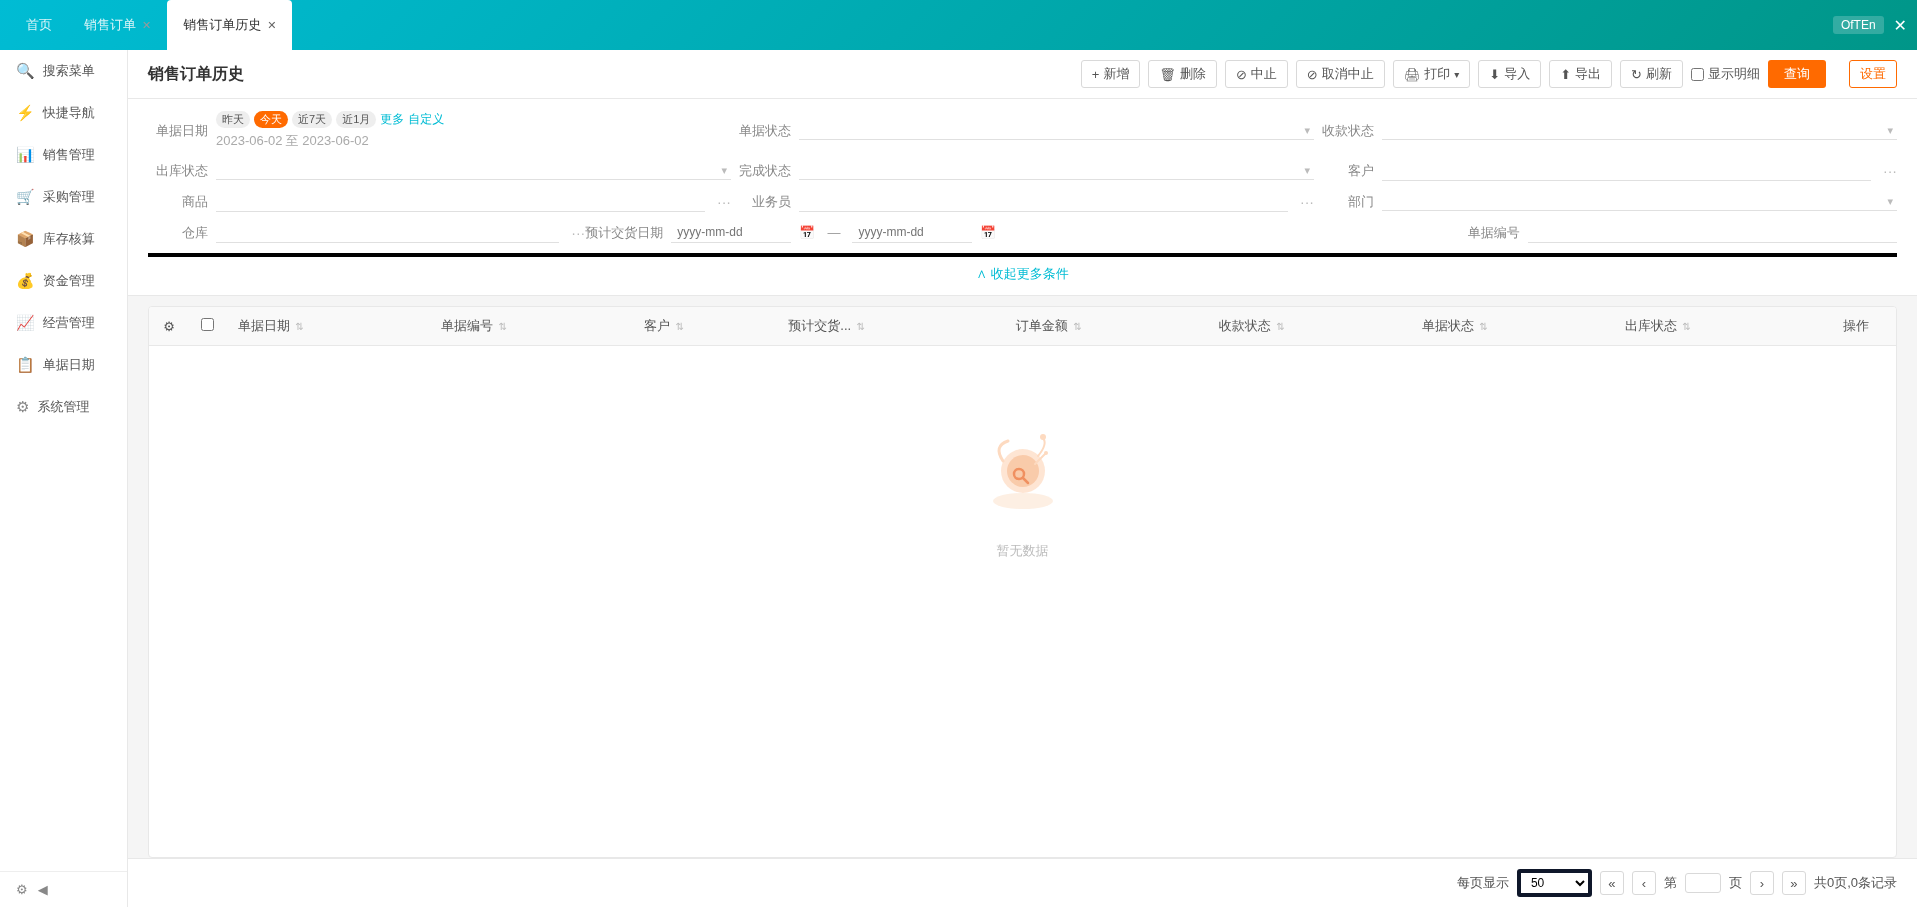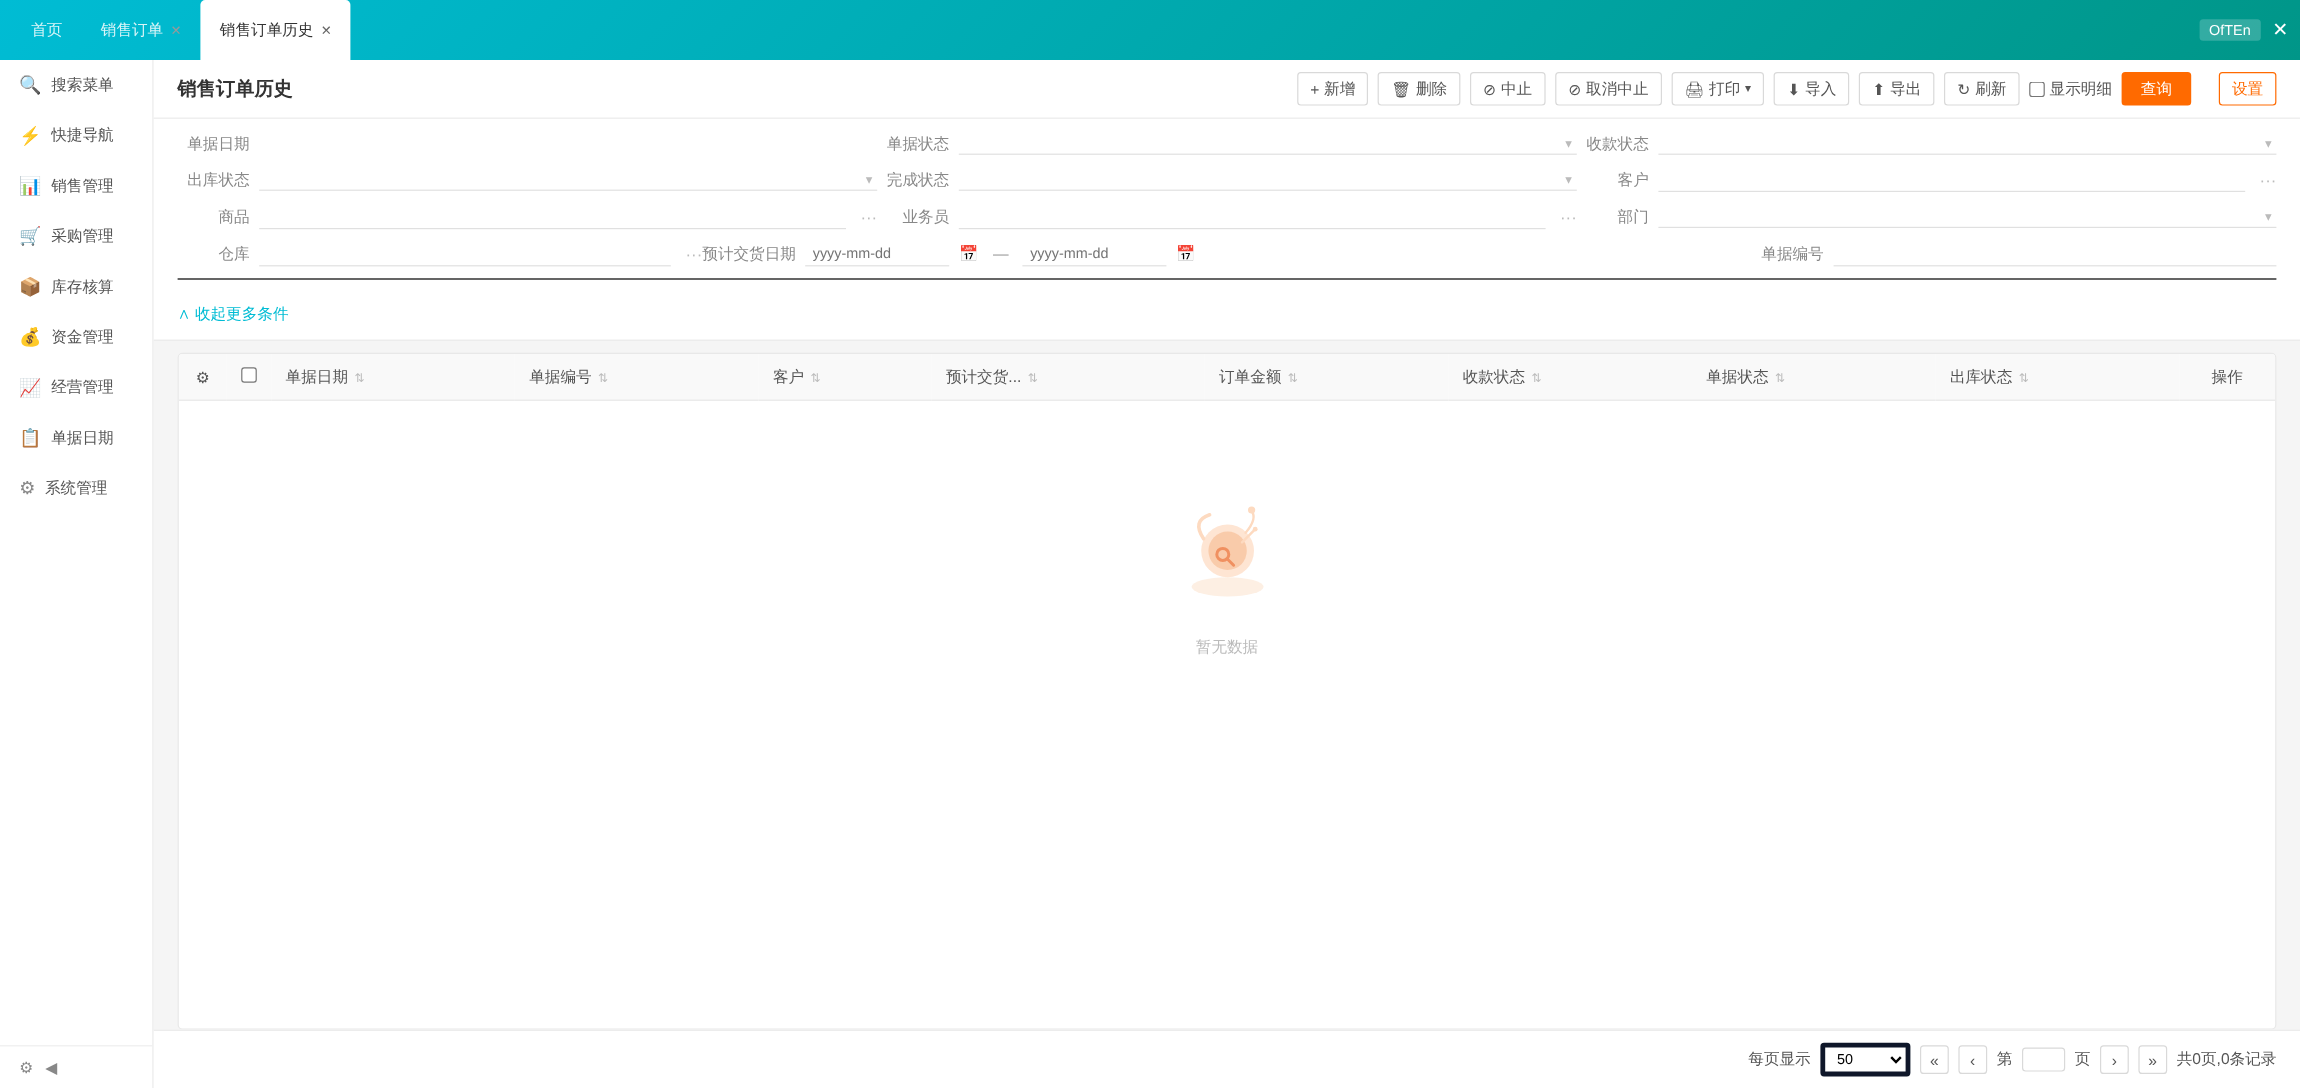--- a/index.html
+++ b/index.html
@@ -167,25 +167,26 @@
       color: #555;
     }
     .date-tag.active { background: #ff6a00; color: #fff; }
     .date-sub { font-size: 11px; color: #aaa; margin-top: 2px; }
     .more-link { color: #00bcd4; cursor: pointer; font-size: 12px; }
     .custom-link { color: #00bcd4; cursor: pointer; font-size: 12px; }
     .dots-link { color: #bbb; cursor: pointer; font-size: 14px; margin-left: 4px; }
     .cal-icon { color: #ccc; cursor: pointer; }
     .dash-sep { color: #999; margin: 0 4px; }
     .collapse-row {
+      text-align: center;
       color: #00bcd4;
       cursor: pointer;
       font-size: 12px;
-      padding-top: 20px;
-      border-top: 1px solid #000000;
+      padding-top: 8px;
+      border-top: 4px solid #000000;
       margin-top: 8px;
     }
 
     
     .table-area {
       flex: 1;
       overflow: auto;
       background: #fff;
       margin: 10px 20px 0;
       border: 1px solid #e8e8e8;
@@ -388,20 +389,35 @@
           <span>设置</span>
         </button>
       </div>
     </div>
 
     <div class="filter-area">
 
       <div class="filter-row">
         <div class="filter-item">
           <span class="filter-label">单据日期</span>
+          <div style="display:flex; flex-direction:column; gap:2px; flex:1;">
+            <div style="display:flex; align-items:center; gap:4px;">
+              <span class="date-tag">昨天</span>
+              <span class="date-tag active">今天</span>
+              <span class="date-tag">近7天</span>
+              <span class="date-tag">近1月</span>
+              <span class="more-link">更多</span>
+              <span class="custom-link">自定义</span>
+            </div>
+            <div class="date-sub">
+              <span>2023-06-02</span>
+              <span> 至 </span>
+              <span>2023-06-02</span>
+            </div>
+          </div>
         </div>
         <div class="filter-item">
           <span class="filter-label">单据状态</span>
           <div class="filter-select-wrap">
             <span class="placeholder"></span>
             <span class="down-arrow">▾</span>
           </div>
         </div>
         <div class="filter-item">
           <span class="filter-label">收款状态</span>

